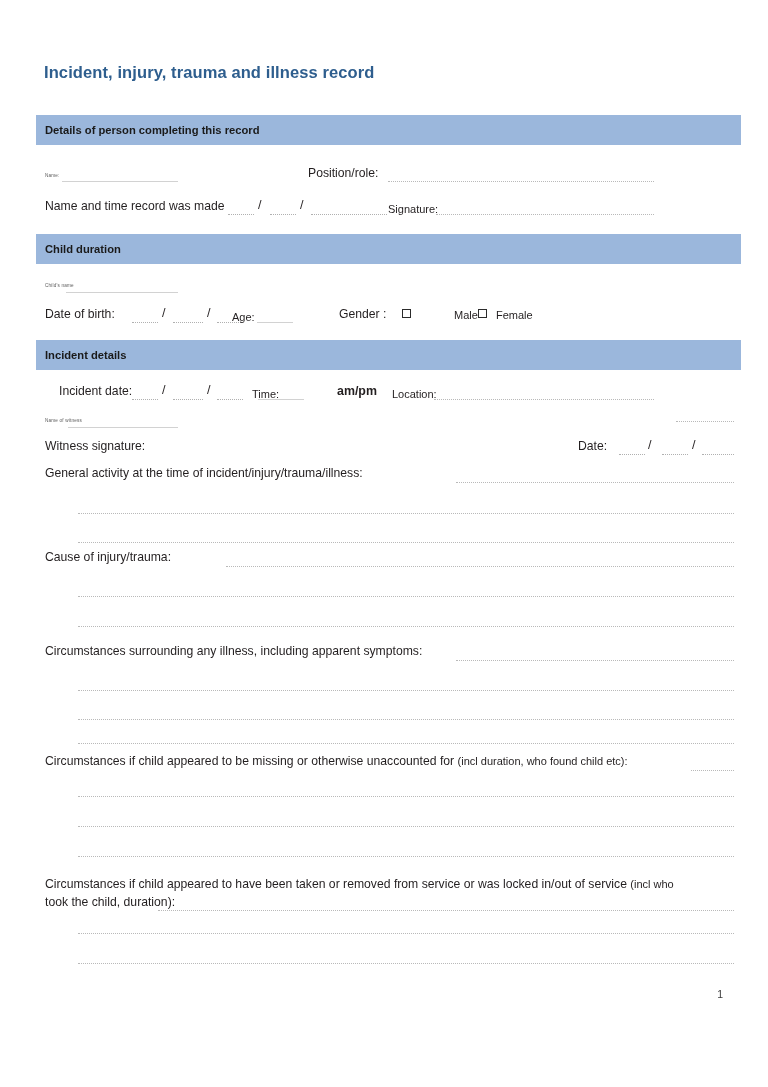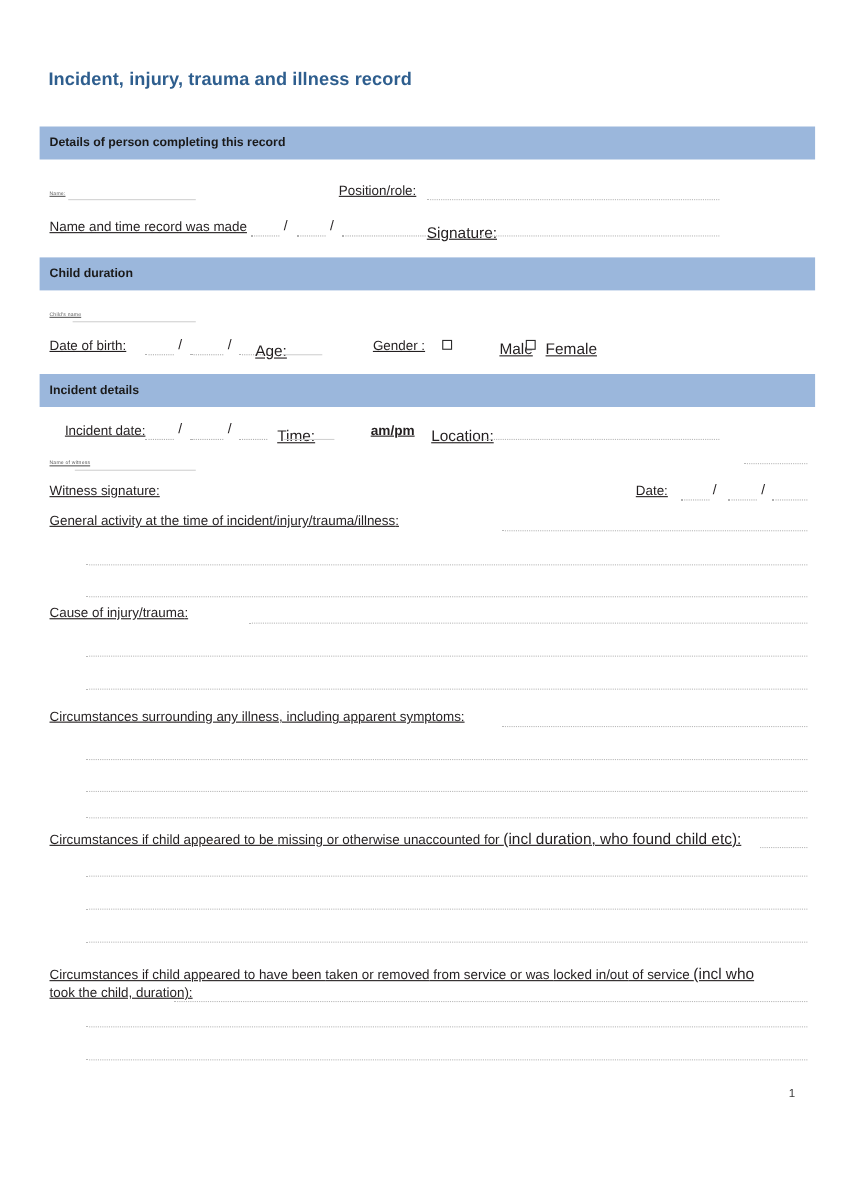--- a/index.html
+++ b/index.html
@@ -58,24 +58,23 @@
     white-space: nowrap;
   }
 
   
   .t {
     position: absolute;
     font-size: 12.2px;
     color: #231f20;
     white-space: nowrap;
     line-height: 1.25;
-    text-decoration: underline;
   }
   .small {
-    font-size: 14px;
+    font-size: 11px;
     color: #231f20;
   }
   .tiny {
     font-size: 4.6px;
     color: #5b5b5b;
     letter-spacing: 0.2px;
   }
   .ampm {
     font-weight: bold;
     font-size: 12.4px;

